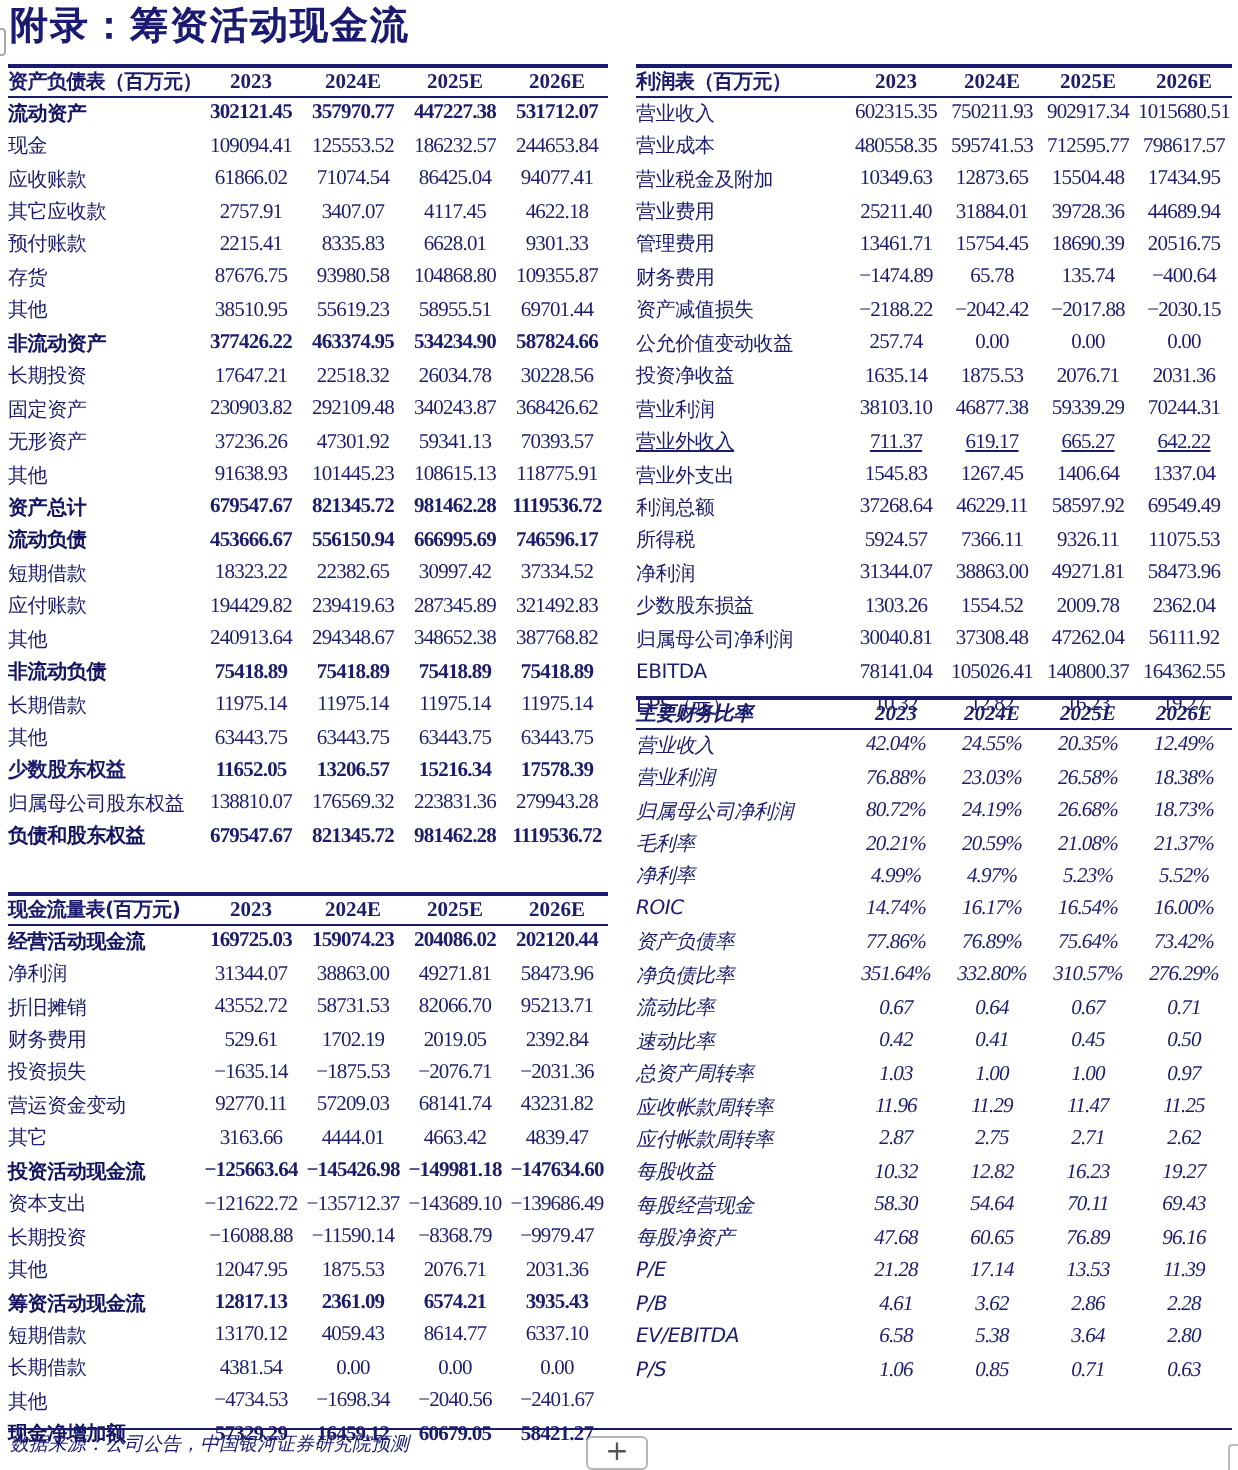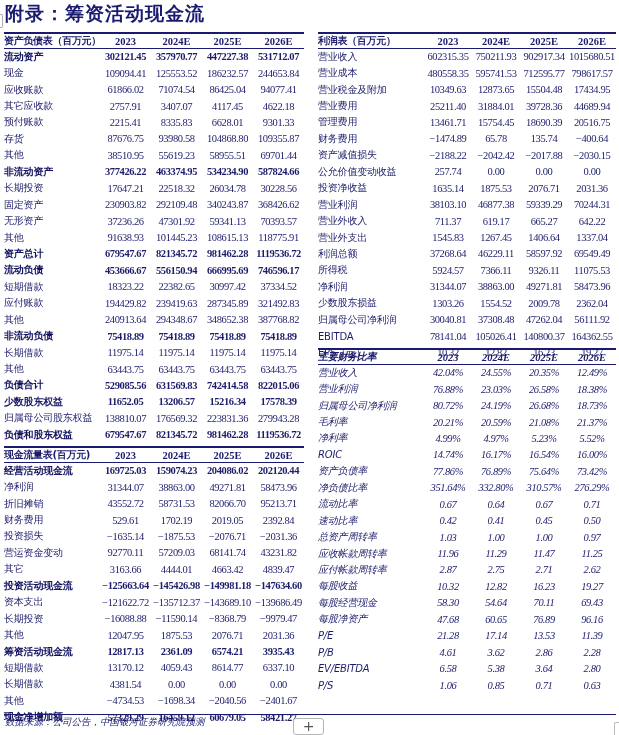--- a/index.html
+++ b/index.html
@@ -188,27 +188,20 @@
         <td class="num">11975.14</td>
         <td class="num">11975.14</td>
       </tr>
       <tr style="height: 16.45px;">
         <td class="lbl">其他</td>
         <td class="num">63443.75</td>
         <td class="num">63443.75</td>
         <td class="num">63443.75</td>
         <td class="num">63443.75</td>
       </tr>
-      <tr class="bold" style="height: 16.45px;">
-        <td class="lbl">负债合计</td>
-        <td class="num">529085.56</td>
-        <td class="num">631569.83</td>
-        <td class="num">742414.58</td>
-        <td class="num">822015.06</td>
-      </tr>
       <tr style="height: 16.45px; font-weight: bold;">
         <td class="lbl">少数股东权益</td>
         <td class="num">11652.05</td>
         <td class="num">13206.57</td>
         <td class="num">15216.34</td>
         <td class="num">17578.39</td>
       </tr>
       <tr style="height: 16.45px;">
         <td class="lbl">归属母公司股东权益</td>
         <td class="num">138810.07</td>
@@ -440,21 +433,21 @@
         <td class="num">2076.71</td>
         <td class="num">2031.36</td>
       </tr>
       <tr style="height: 16.45px;">
         <td class="lbl">营业利润</td>
         <td class="num">38103.10</td>
         <td class="num">46877.38</td>
         <td class="num">59339.29</td>
         <td class="num">70244.31</td>
       </tr>
-      <tr style="height: 16.45px;">
+      <tr style="height: 16.45px; text-decoration: underline;">
         <td class="lbl">营业外收入</td>
         <td class="num">711.37</td>
         <td class="num">619.17</td>
         <td class="num">665.27</td>
         <td class="num">642.22</td>
       </tr>
       <tr style="height: 16.45px;">
         <td class="lbl">营业外支出</td>
         <td class="num">1545.83</td>
         <td class="num">1267.45</td>

